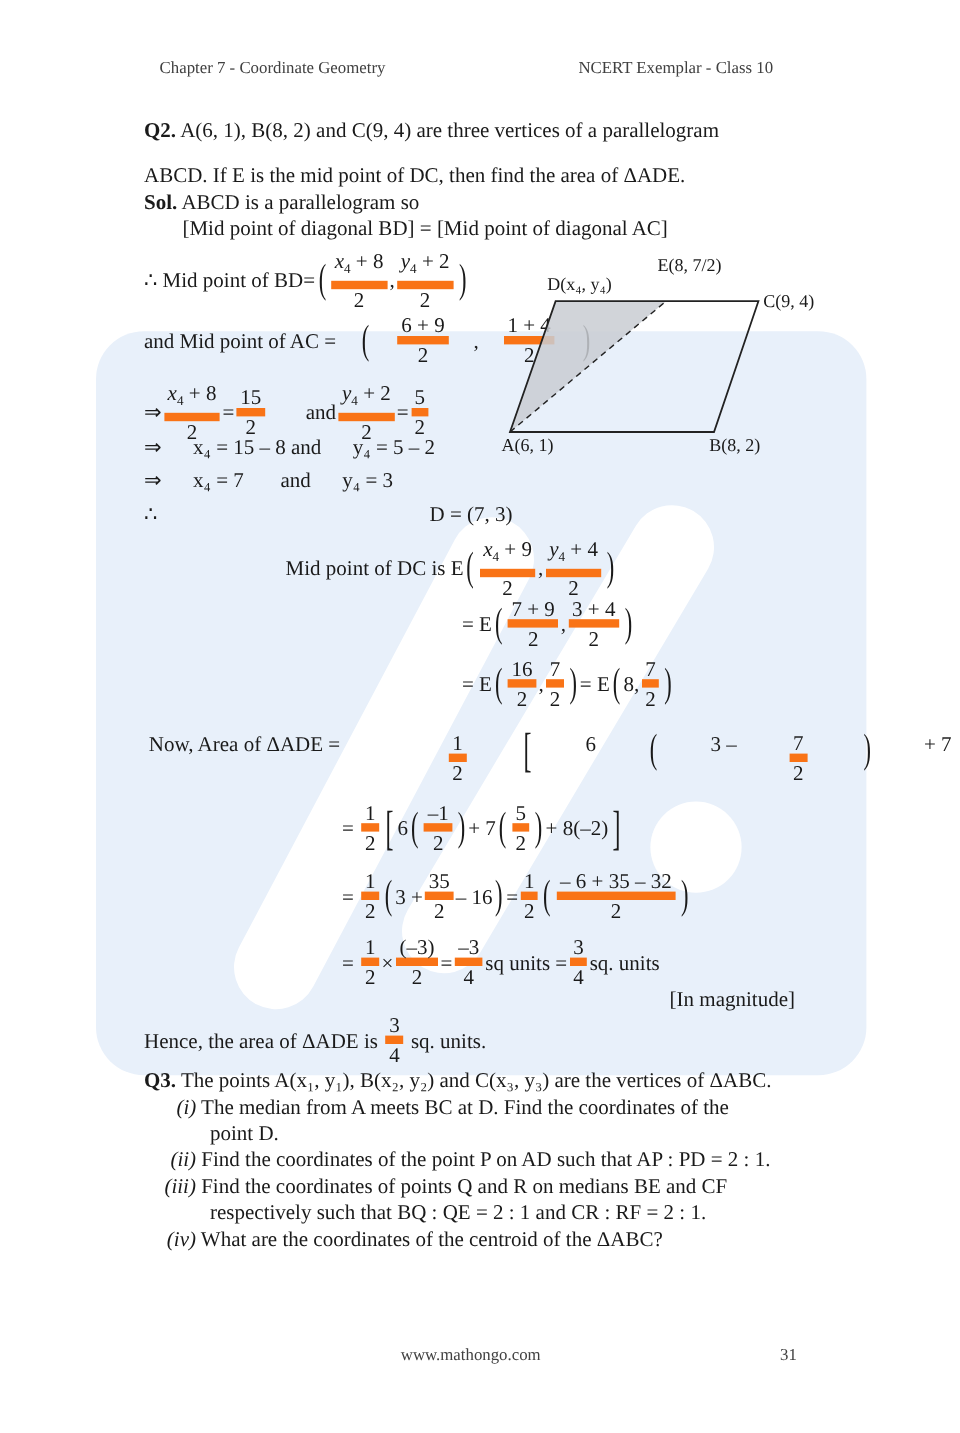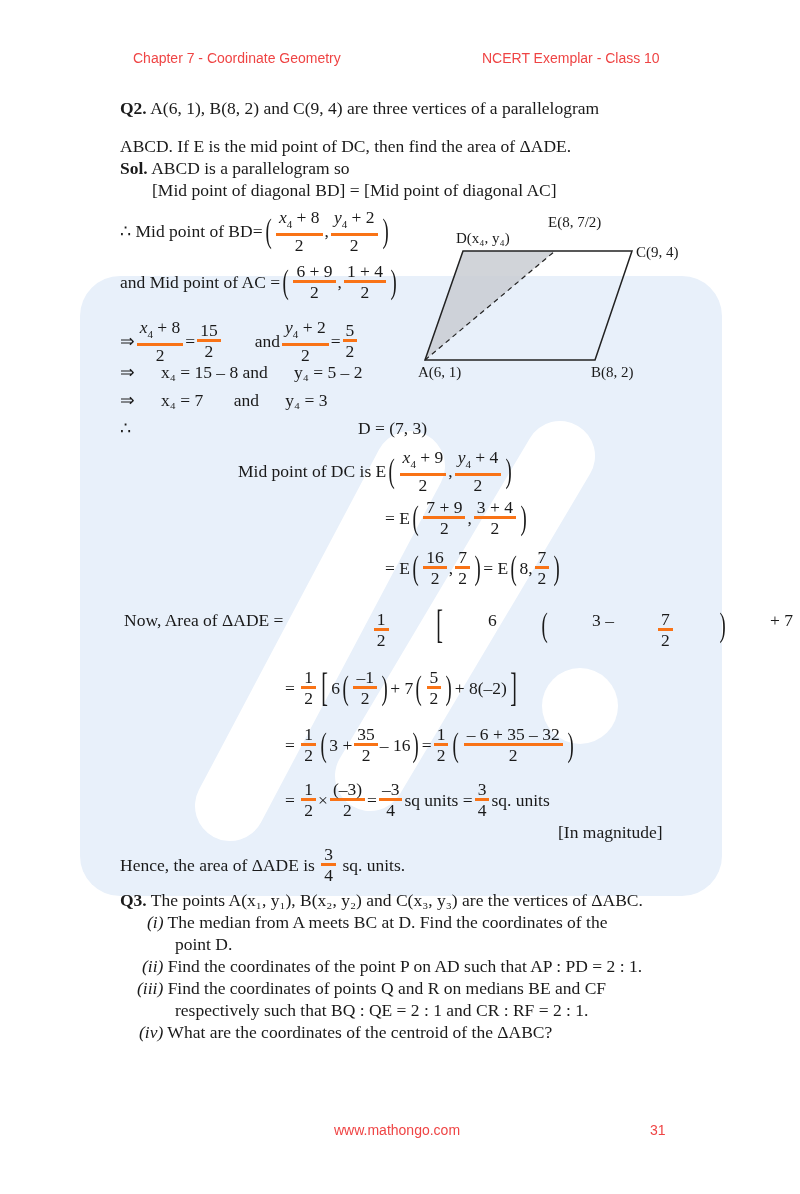--- a/index.html
+++ b/index.html
@@ -1,24 +1,24 @@
 <!DOCTYPE html>
 <html><head>
 <meta charset="utf-8">
 <style>
   html,body{margin:0;padding:0;background:#fff;}
   body{width:800px;height:1194px;position:relative;overflow:hidden;
        font-family:"DejaVu Serif","Liberation Serif",serif;color:#1a1a1a;}
-  .hdr,.ftr{position:absolute;font-family:Liberation Sans, sans-serif;font-size:14px;color:#ef4444;}
+  .hdr,.ftr{position:absolute;font-family:Liberation Serif, serif;font-size:14px;color:#404040;}
   .wm{position:absolute;left:80px;top:276px;width:642px;height:620px;background:#e8f0fa;border-radius:40px;}
   .ln{position:absolute;font-family:"Liberation Serif",serif;font-size:17.5px;white-space:nowrap;line-height:20px;}
   .b{font-weight:bold;}
   .i{font-style:italic;}
   .frac{display:inline-flex;flex-direction:column;align-items:center;vertical-align:middle;margin:0 2px;line-height:18px;}
-  .frac .n{border-bottom:3px solid #f97316;padding:0 3px;}
+  .frac .n{border-bottom:7px solid #f97316;padding:0 3px;}
   .frac .d{padding:0 3px;}
   .par{font-size:34px;line-height:30px;vertical-align:middle;font-weight:100;transform:scaleX(.55);display:inline-block;}
   .brk{font-size:40px;line-height:30px;vertical-align:middle;font-weight:100;transform:scaleX(.5);display:inline-block;}
   sub{font-size:11px;}
 </style>
 </head>
 <body>
 
 <div class="hdr" style="left:133px;top:50px;">Chapter 7 - Coordinate Geometry</div>
 <div class="hdr" style="left:482px;top:50px;">NCERT Exemplar - Class 10</div>
@@ -43,21 +43,21 @@
       <span class="n"><i>x</i><sub>4</sub> + 8</span>
       <span class="d">2</span>
     </span>,
   <span class="frac">
       <span class="n"><i>y</i><sub>4</sub> + 2</span>
       <span class="d">2</span>
     </span>
   <span class="par">)</span>
 </div>
 
-<div class="ln" style="left:120px;top:262px;display:flex;align-items:center;">
+<div class="ln" style="left:120px;top:262px;display:flex;align-items:center;gap:19px;">
   <span>and Mid point of AC =</span>
   <span class="par">(</span>
   <span class="frac">
       <span class="n">6 + 9</span>
       <span class="d">2</span>
     </span>,
   <span class="frac">
       <span class="n">1 + 4</span>
       <span class="d">2</span>
     </span>

